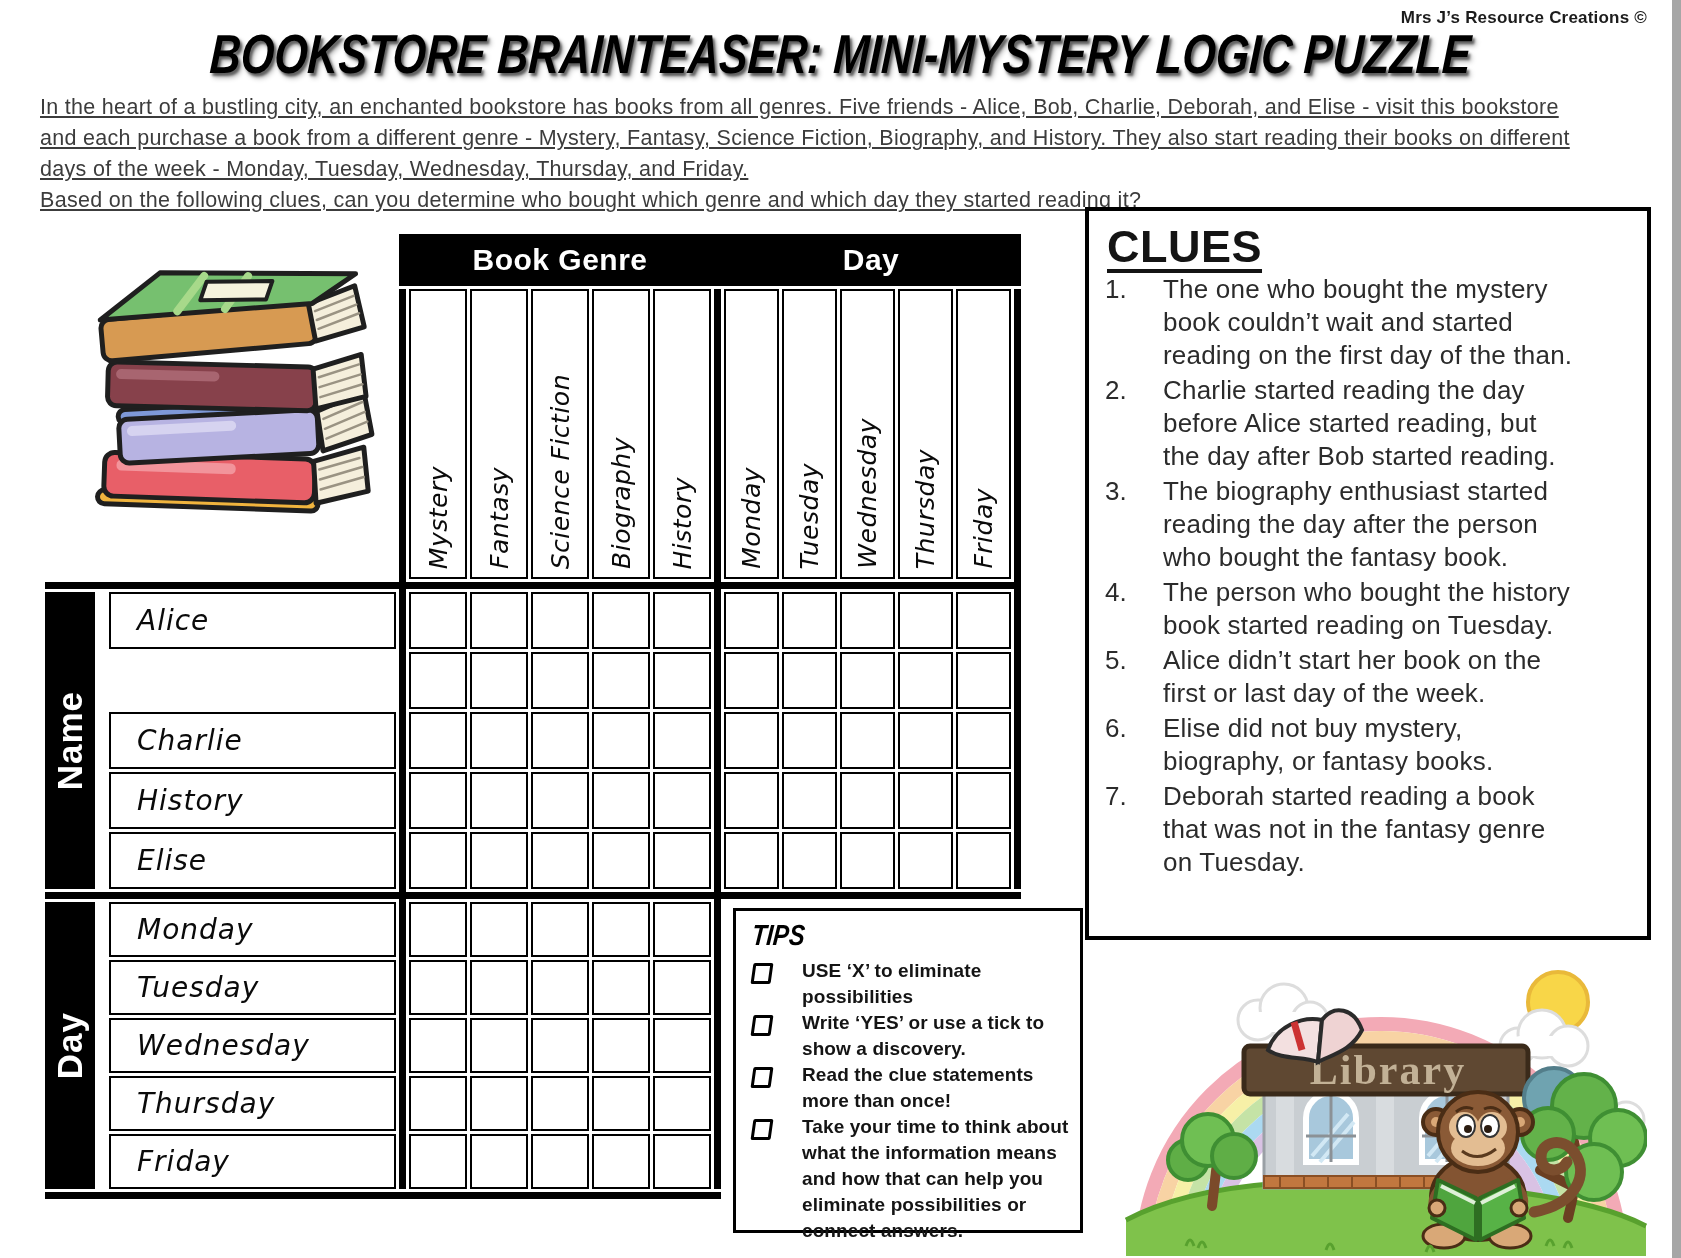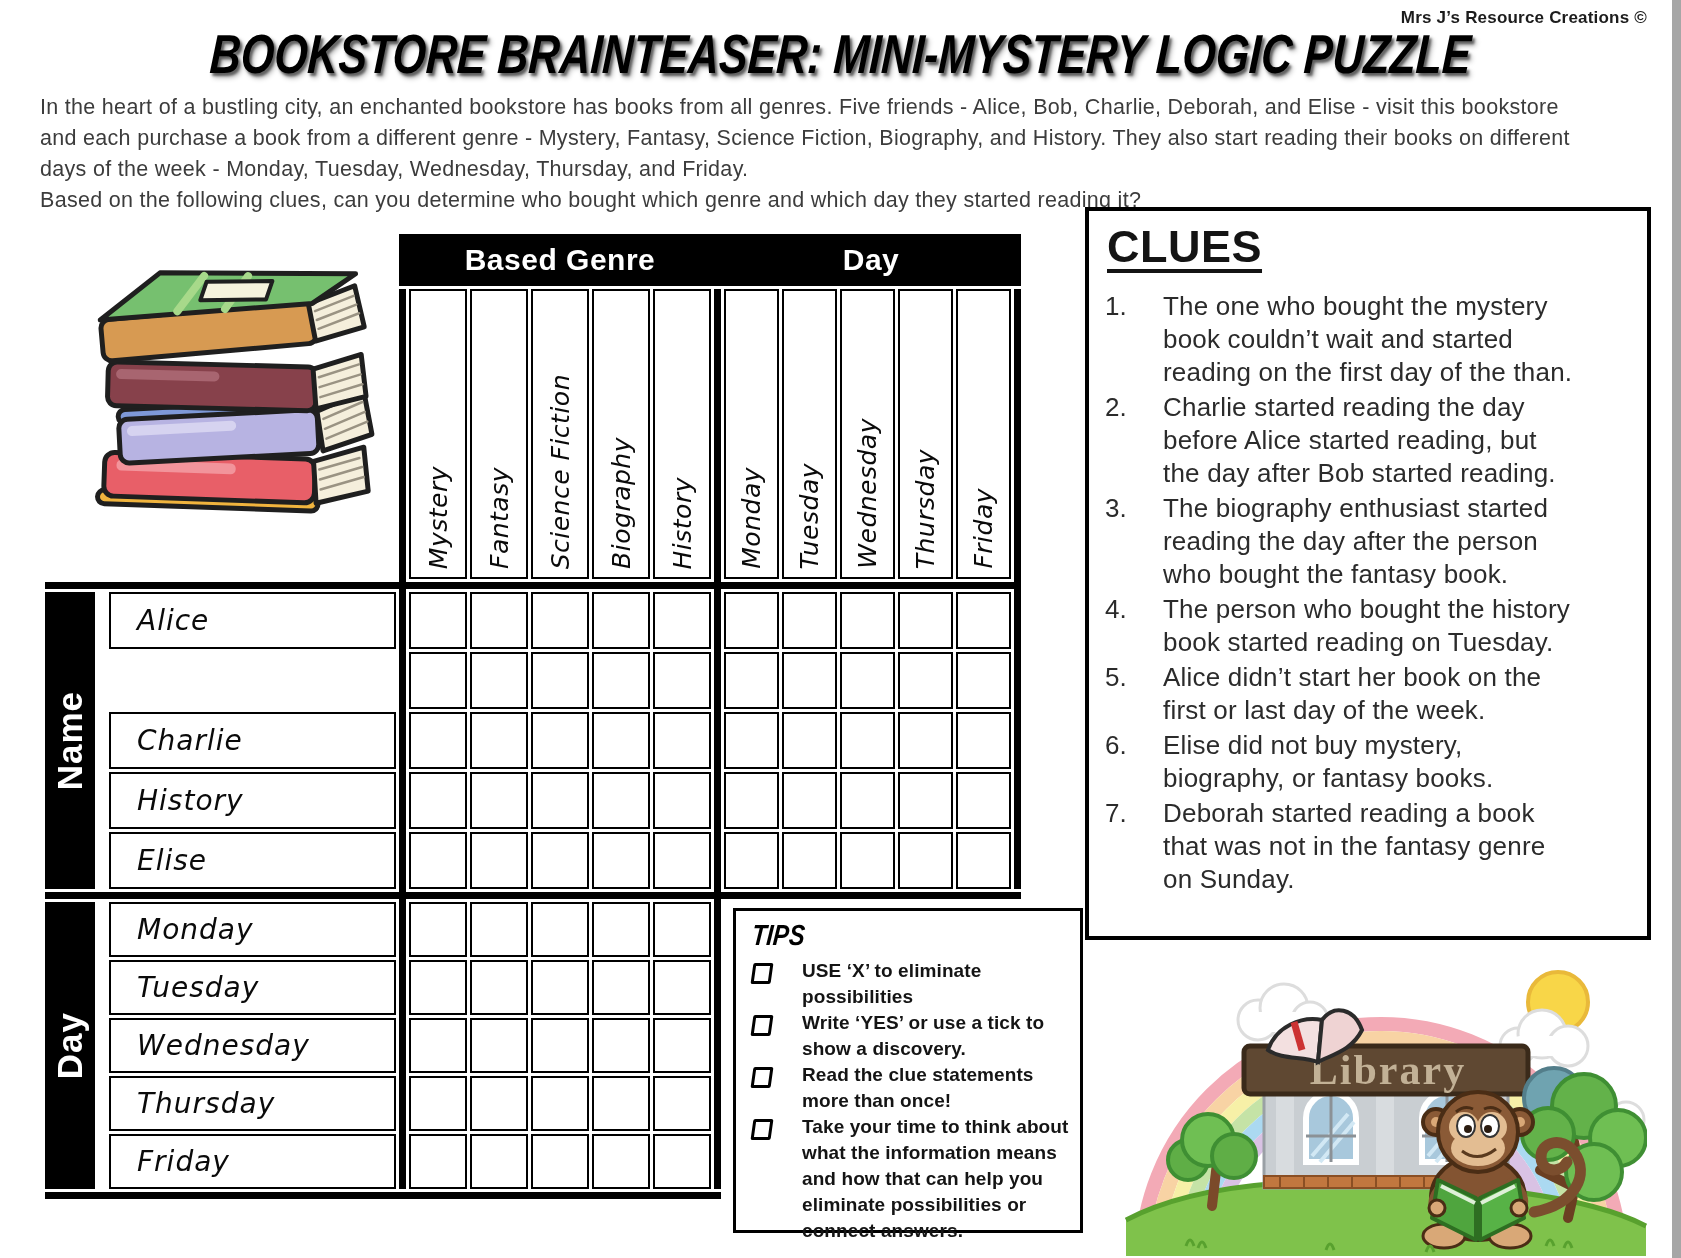--- a/index.html
+++ b/index.html
@@ -10,21 +10,21 @@
   .credit{position:absolute;top:8px;right:34px;font-size:17px;font-weight:bold;color:#1c1c1c;letter-spacing:.2px;}
 
   .title{position:absolute;left:0;top:26px;width:100%;text-align:center;
          font-family:"Liberation Sans",sans-serif;font-style:italic;font-weight:bold;
          font-size:55px;line-height:1.05;letter-spacing:0px;color:#000;
          transform:scaleX(.78) skewX(-4deg);
          text-shadow:3px 3px 3px rgba(0,0,0,.55),5px 5px 6px rgba(0,0,0,.25);}
 
   .intro{position:absolute;left:40px;top:92px;width:1560px;
          font-size:21.5px;line-height:31px;color:#3c3c3c;letter-spacing:.3px;}
-  .intro div{white-space:nowrap;}
+  .intro div{white-space:nowrap;text-decoration:underline;}
 
   
   .logic-grid{position:absolute;left:45px;top:234px;display:grid;background:#fff;
     grid-template-columns:50px 8px 287px 7px repeat(5,58px) 7px repeat(5,55px) 7px;
     grid-template-rows:52px 290px 7px repeat(5,57px) 7px repeat(5,55px) 7px;
     gap:3px;}
   .blk{background:#000;}
   .hdr-bar{grid-column:4/17;grid-row:1;background:#000;display:flex;align-items:center;}
   .hdr-bar span{color:#fff;font-weight:bold;font-size:30px;letter-spacing:.5px;text-align:center;}
   .hdr-genre{width:322px;}
@@ -47,21 +47,21 @@
   .col-label{display:flex;align-items:flex-end;justify-content:center;overflow:hidden;}
   .vtext{writing-mode:vertical-rl;transform:rotate(180deg);display:inline-block;
          font-family:"DejaVu Sans",sans-serif;font-style:italic;font-size:25px;
          letter-spacing:.5px;color:#0a0a0a;padding:8px 0 12px 0;white-space:nowrap;}
   .acell{background:#fff;border:2px solid #000;}
 
   
   .clues-box{position:absolute;left:1085px;top:207px;width:566px;height:733px;box-sizing:border-box;
              border:4px solid #000;background:#fff;padding:10px 18px 10px 16px;}
   .clues-heading{display:inline-block;font-size:45px;font-weight:bold;color:#141414;
-                 letter-spacing:.5px;margin:0 0 17px 2px;
+                 letter-spacing:.5px;margin:0 0 0 2px;
                  text-decoration:underline;text-decoration-thickness:4px;text-underline-offset:7px;}
   .clues-list{margin:0;padding:0;list-style:none;}
   .clue-li{display:flex;margin-bottom:2px;}
   .clue-num{flex:0 0 58px;font-size:26px;line-height:33px;color:#2b2b2b;}
   .clue-txt{width:415px;font-size:26px;line-height:33px;color:#2b2b2b;letter-spacing:.2px;}
 
   
   .tips-box{position:absolute;left:733px;top:908px;width:350px;height:325px;box-sizing:border-box;
             border:3px solid #000;background:#fff;padding:8px 6px 8px 14px;}
   .tips-heading{display:inline-block;margin:0 0 6px 2px;font-style:italic;font-weight:bold;
@@ -87,21 +87,21 @@
 
   <div class="intro">
     <div>In the heart of a bustling city, an enchanted bookstore has books from all genres. Five friends - Alice, Bob, Charlie, Deborah, and Elise - visit this bookstore</div>
     <div>and each purchase a book from a different genre - Mystery, Fantasy, Science Fiction, Biography, and History. They also start reading their books on different</div>
     <div>days of the week - Monday, Tuesday, Wednesday, Thursday, and Friday.</div>
     <div>Based on the following clues, can you determine who bought which genre and which day they started reading it?</div>
   </div>
 
   <div class="logic-grid">
     <div class="hdr-bar">
-      <span class="hdr-genre">Based Genre</span>
+      <span class="hdr-genre">Book Genre</span>
       <span class="hdr-day">Day</span>
     </div>
     <div class="blk vbar-l"></div>
     <div class="blk vbar-m"></div>
     <div class="blk vbar-r"></div>
     <div class="blk hbar-1"></div>
     <div class="blk hbar-2"></div>
     <div class="blk hbar-3"></div>
     <div class="sidebar sidebar-name">
       <span class="side-label">Name</span>
@@ -287,21 +287,21 @@
         <li class="clue-li">
           <span class="clue-num">5.</span>
           <span class="clue-txt">Alice didn’t start her book on the first or last day of the week.</span>
         </li>
         <li class="clue-li">
           <span class="clue-num">6.</span>
           <span class="clue-txt">Elise did not buy mystery, biography, or fantasy books.</span>
         </li>
         <li class="clue-li">
           <span class="clue-num">7.</span>
-          <span class="clue-txt">Deborah started reading a book that was not in the fantasy genre on Sunday.</span>
+          <span class="clue-txt">Deborah started reading a book that was not in the fantasy genre on Tuesday.</span>
         </li>
       </ol>
   </div>
 
   <div class="tips-box">
     <h3 class="tips-heading">TIPS</h3>
     <ul class="tips-list">
         <li class="tip-li">
           <span class="chk"></span>
           <span class="tip-txt">USE ‘X’ to eliminate possibilities</span>

